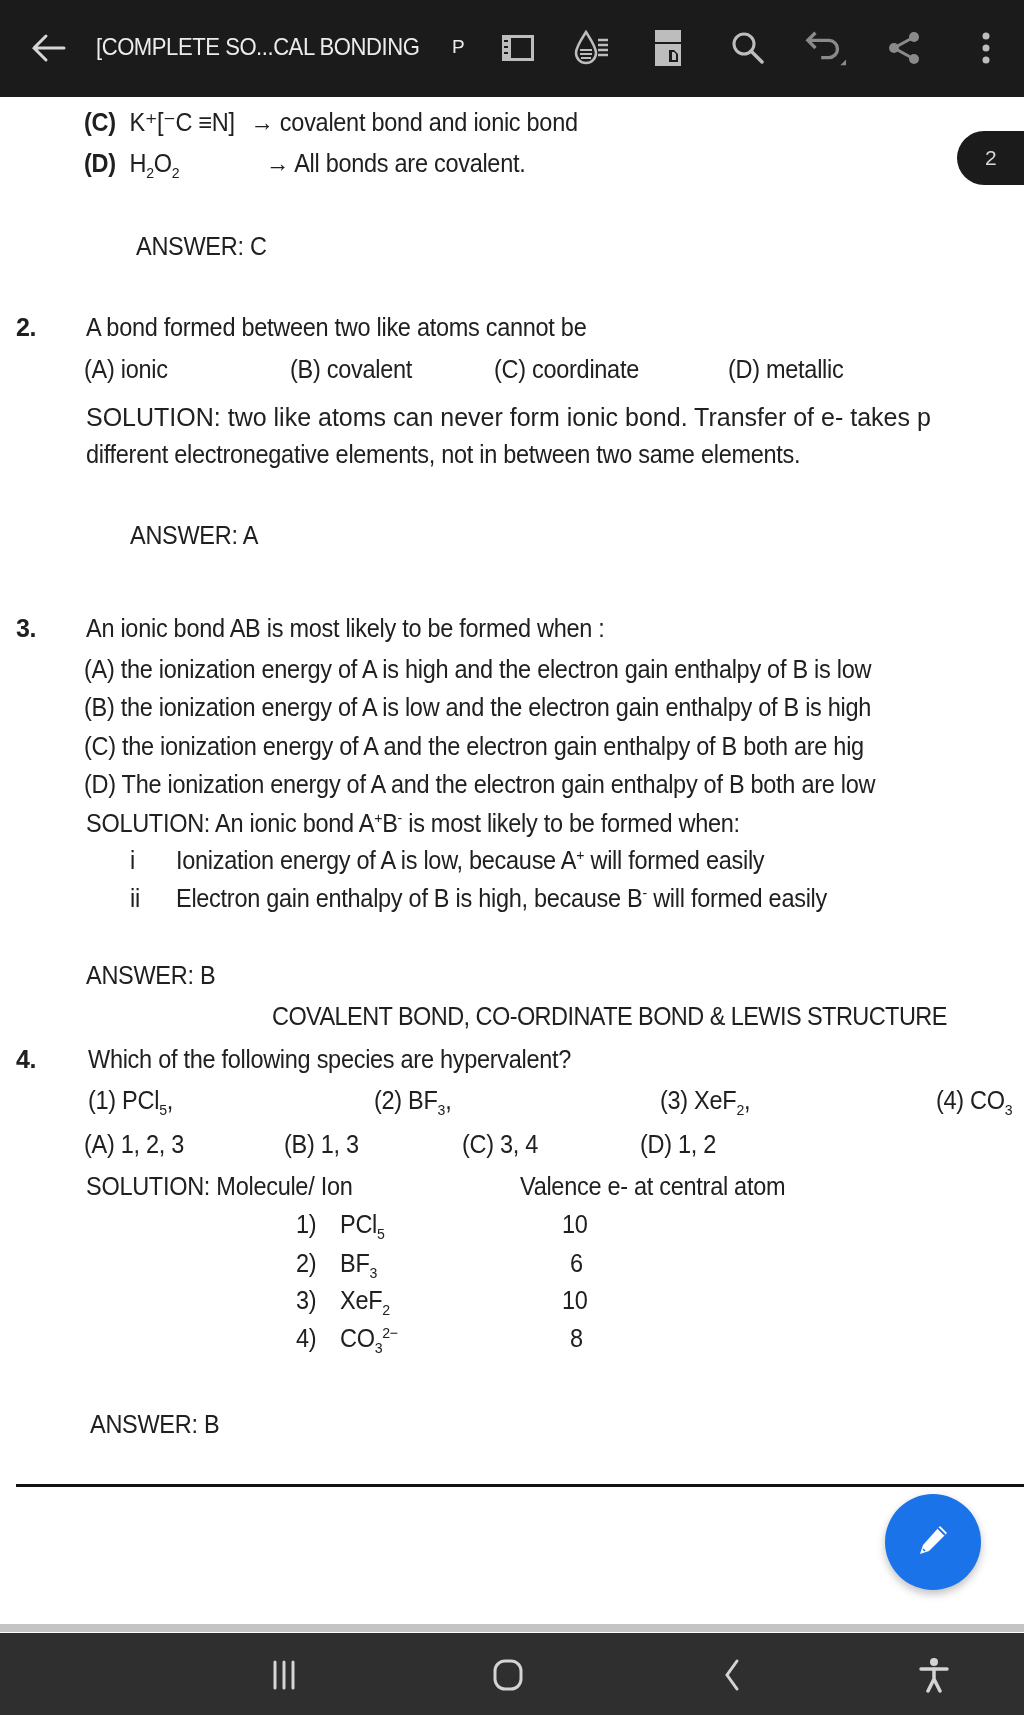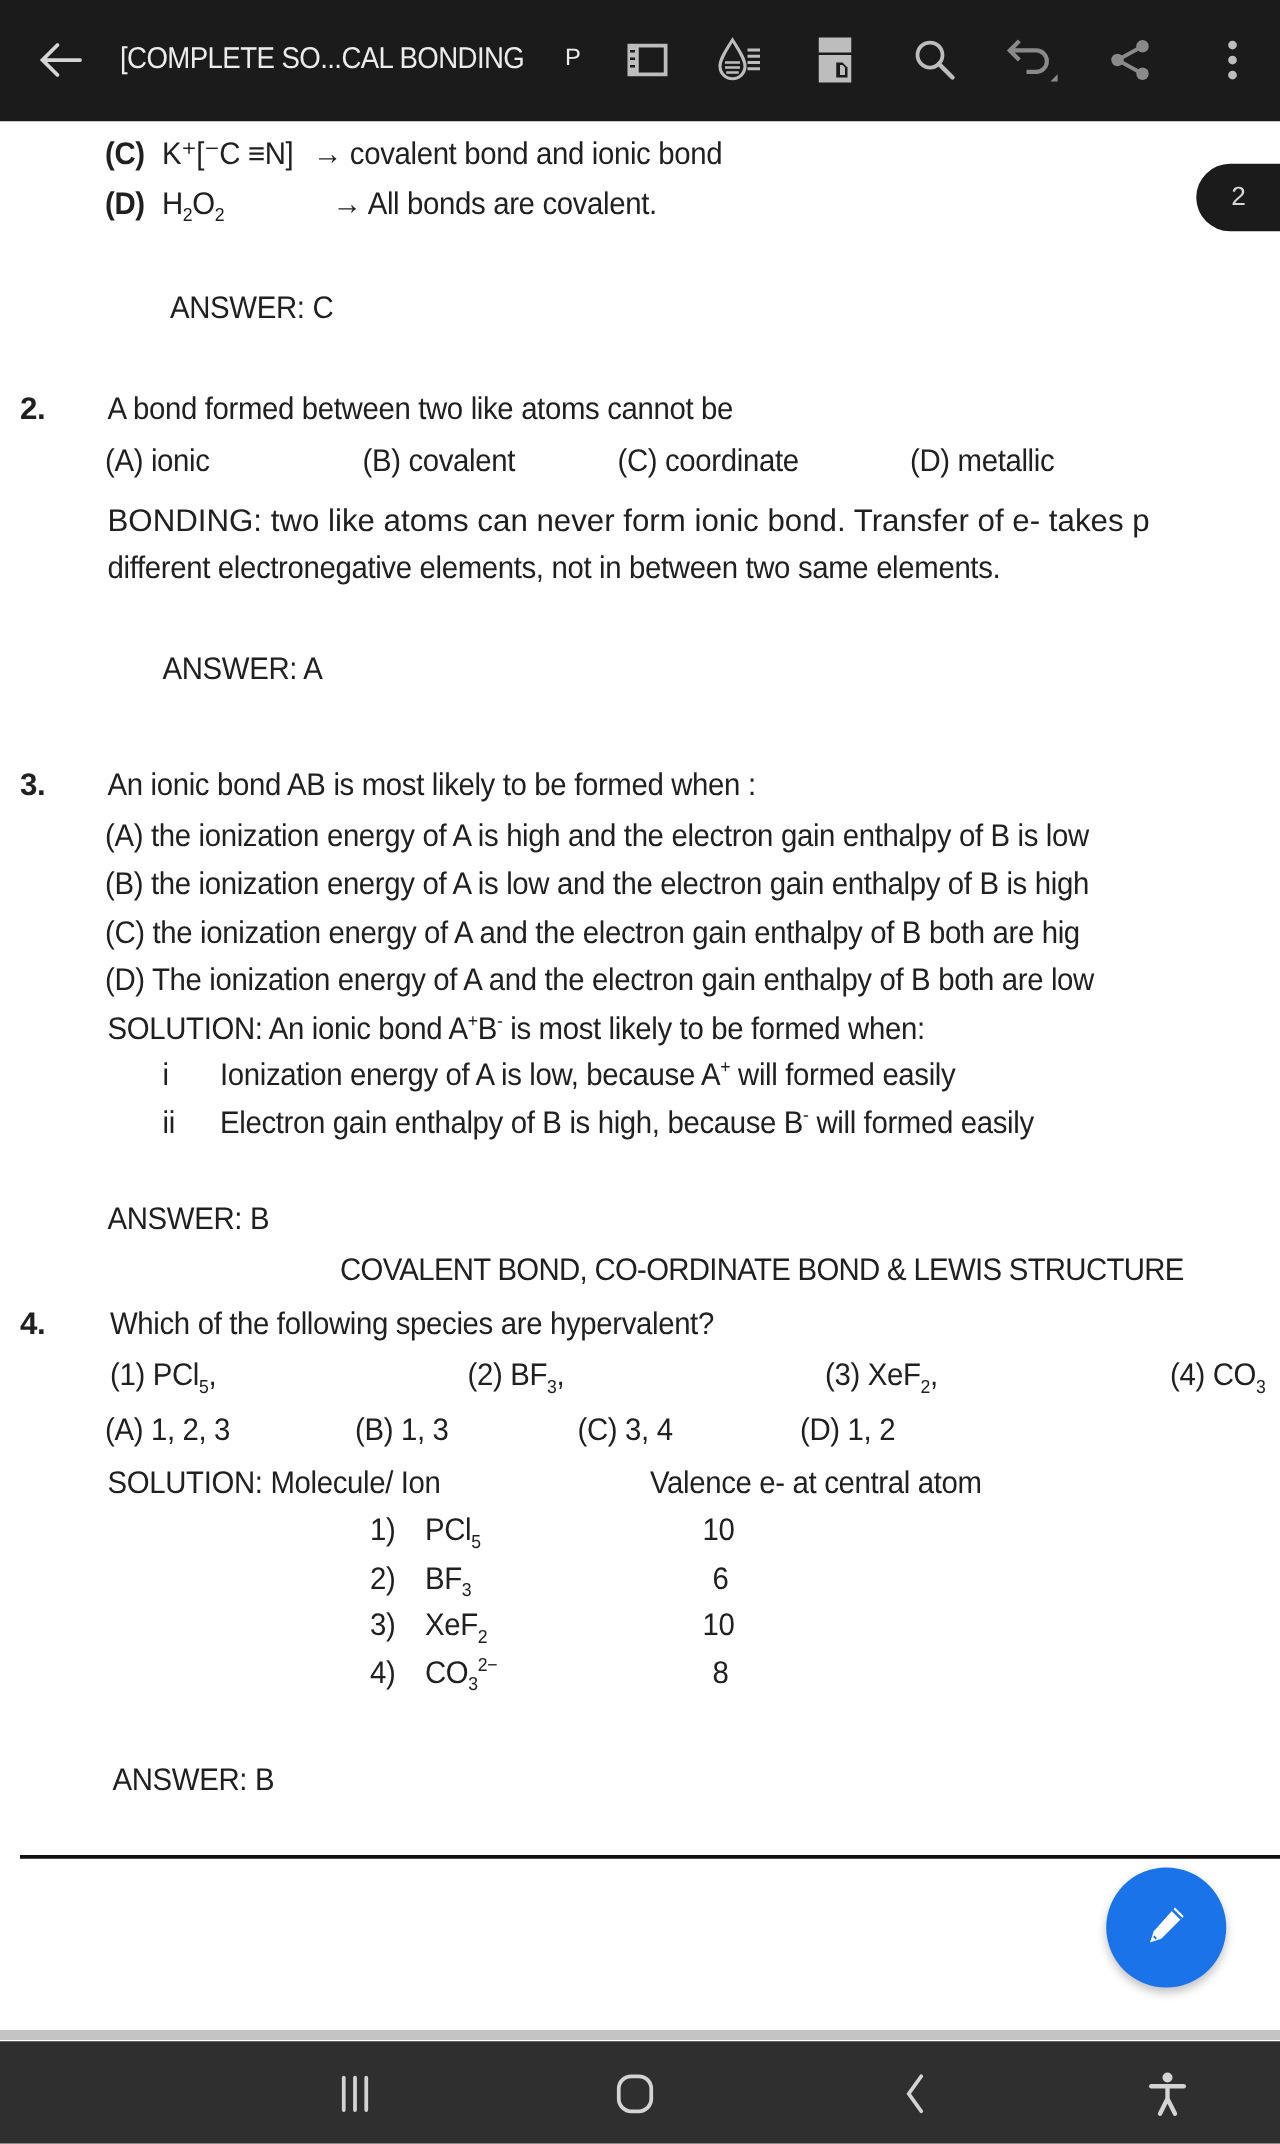--- a/index.html
+++ b/index.html
@@ -108,21 +108,21 @@
   </div>
   <div class="line narrow" style="left:266px;top:149px">→ All bonds are covalent.</div>
   <div class="line narrow" style="left:136px;top:232px">ANSWER: C</div>
 
   <div class="line" style="left:16px;top:313px;font-weight:bold">2.</div>
   <div class="line narrow" style="left:86px;top:313px">A bond formed between two like atoms cannot be</div>
   <div class="line narrow" style="left:84px;top:355px">(A)  ionic</div>
   <div class="line narrow" style="left:290px;top:355px">(B) covalent</div>
   <div class="line narrow" style="left:494px;top:355px">(C) coordinate</div>
   <div class="line narrow" style="left:728px;top:355px">(D) metallic</div>
-  <div class="line" style="left:86px;top:403px;letter-spacing:0">BONDING: two like atoms can never form ionic bond. Transfer of e- takes p</div>
+  <div class="line" style="left:86px;top:403px;letter-spacing:0">SOLUTION: two like atoms can never form ionic bond. Transfer of e- takes p</div>
   <div class="line narrow" style="left:86px;top:440px">different electronegative elements, not in between two same elements.</div>
   <div class="line narrow" style="left:130px;top:521px">ANSWER: A</div>
 
   <div class="line" style="left:16px;top:614px;font-weight:bold">3.</div>
   <div class="line narrow" style="left:86px;top:614px">An ionic bond AB is most likely to be formed when :</div>
   <div class="line narrow" style="left:84px;top:655px">(A)  the ionization energy of A is high and the electron gain enthalpy of B is low</div>
   <div class="line narrow" style="left:84px;top:693px">(B)  the ionization energy of A is low and the electron gain enthalpy of B is high</div>
   <div class="line narrow" style="left:84px;top:732px">(C)  the ionization energy of A and the electron gain enthalpy of B both are hig</div>
   <div class="line narrow" style="left:84px;top:770px">(D)  The ionization energy of A and the electron gain enthalpy of B both are low</div>
   <div class="line narrow" style="left:86px;top:809px">

